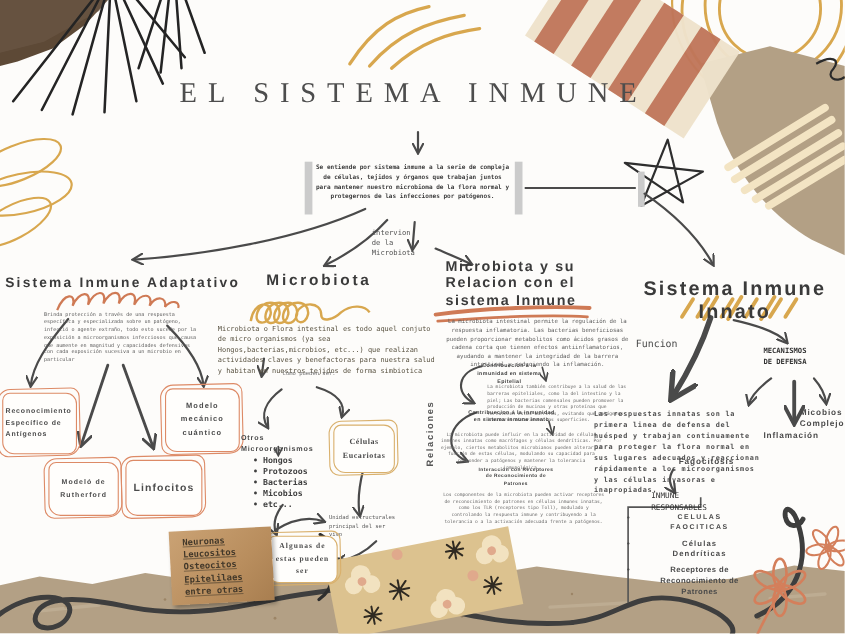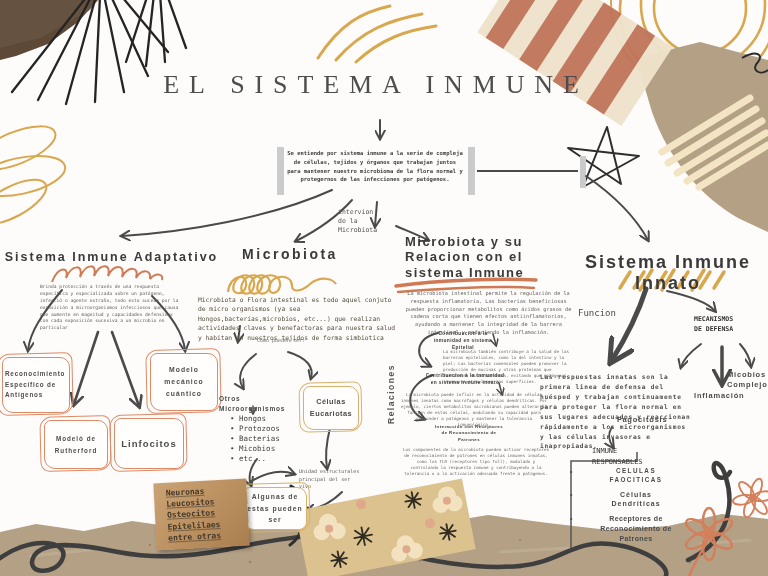--- a/index.html
+++ b/index.html
@@ -15,33 +15,33 @@
           color:#3c3c3c;text-align:center;}
   .interv{left:338px;top:208px;width:80px;font-size:6.5px;line-height:1.4;color:#555;}
   
   .h-adap{left:4px;top:250px;width:215px;font-size:12.5px;letter-spacing:2px;text-align:center;}
   .d-adap{left:40px;top:284px;width:143px;font-size:4.6px;line-height:1.5;color:#5a5a5a;}
   .sketchbox{position:absolute;z-index:2;background:#fffefc;border:1.7px solid #dd8a66;
              border-radius:7px 10px 8px 11px;display:flex;align-items:center;justify-content:center;
              font-family:"Liberation Sans",sans-serif;font-weight:bold;color:#4c4c4c;}
   .sketchbox::before{content:"";position:absolute;inset:-5px -4px -3px -5px;
              border:1.4px solid #dd8a66;border-radius:12px 8px 13px 9px;transform:rotate(-1.4deg);}
-  .sketchbox.gold{border-color:#d9b06c;}
+  .sketchbox.gold{border-color:#d9b06c;font-family:Liberation Serif, serif;}
   .sketchbox.gold::before{border-color:#d9b06c;}
   .bx1{left:2px;top:357px;width:62px;height:50px;font-size:6.3px;letter-spacing:0.8px;line-height:1.7;padding:2px;}
   .bx2{left:150px;top:353px;width:66px;height:56px;font-size:6.8px;letter-spacing:1px;line-height:1.8;text-align:center;}
   .bx3{left:44px;top:420px;width:62px;height:47px;font-size:6.3px;letter-spacing:1px;line-height:1.9;text-align:center;}
   .bx4{left:114px;top:418px;width:68px;height:49px;font-size:9.5px;letter-spacing:1px;}
   
   .h-micro{left:238px;top:246px;width:104px;font-size:14px;letter-spacing:2.5px;text-align:center;}
   .d-micro{left:198px;top:295px;width:201px;font-size:6.3px;line-height:1.5;color:#57503f;}
   .como{left:254px;top:337px;width:54px;font-size:5px;color:#6b6b6b;text-align:center;line-height:1.5;}
   .h-otros{left:219px;top:394px;width:78px;font-size:6.5px;letter-spacing:0.8px;line-height:1.6;
            font-family:"Liberation Sans",sans-serif;font-weight:bold;color:#4c4c4c;}
-  .otros{left:230px;top:414px;width:70px;font-size:7.5px;font-weight:normal;line-height:1.33;color:#3f3f3f;}
+  .otros{left:230px;top:414px;width:70px;font-size:7.5px;font-weight:bold;line-height:1.33;color:#3f3f3f;}
   .otros div::before{content:"• ";}
   .bx5{left:303px;top:386px;width:54px;height:42px;font-size:7.3px;letter-spacing:0.5px;line-height:1.7;text-align:center;}
   .unidad{left:299px;top:468px;width:64px;font-size:5px;line-height:1.5;color:#5c5c5c;}
   .bx6{left:243px;top:487px;width:62px;height:41px;font-size:6.8px;letter-spacing:1px;line-height:1.7;text-align:center;}
   .note{left:155px;top:481px;width:93px;height:67px;z-index:2;position:absolute;transform:rotate(-3deg);
         background:linear-gradient(135deg,#caa274,#b98e5e 60%,#a87e50);box-shadow:2px 3px 4px rgba(0,0,0,.3);
         padding:5px 0 0 12px;box-sizing:border-box;}
   .note div{font-size:8px;font-weight:bold;color:#42382a;line-height:1.4;
             text-decoration:underline;text-decoration-color:rgba(66,56,42,.55);}
   

